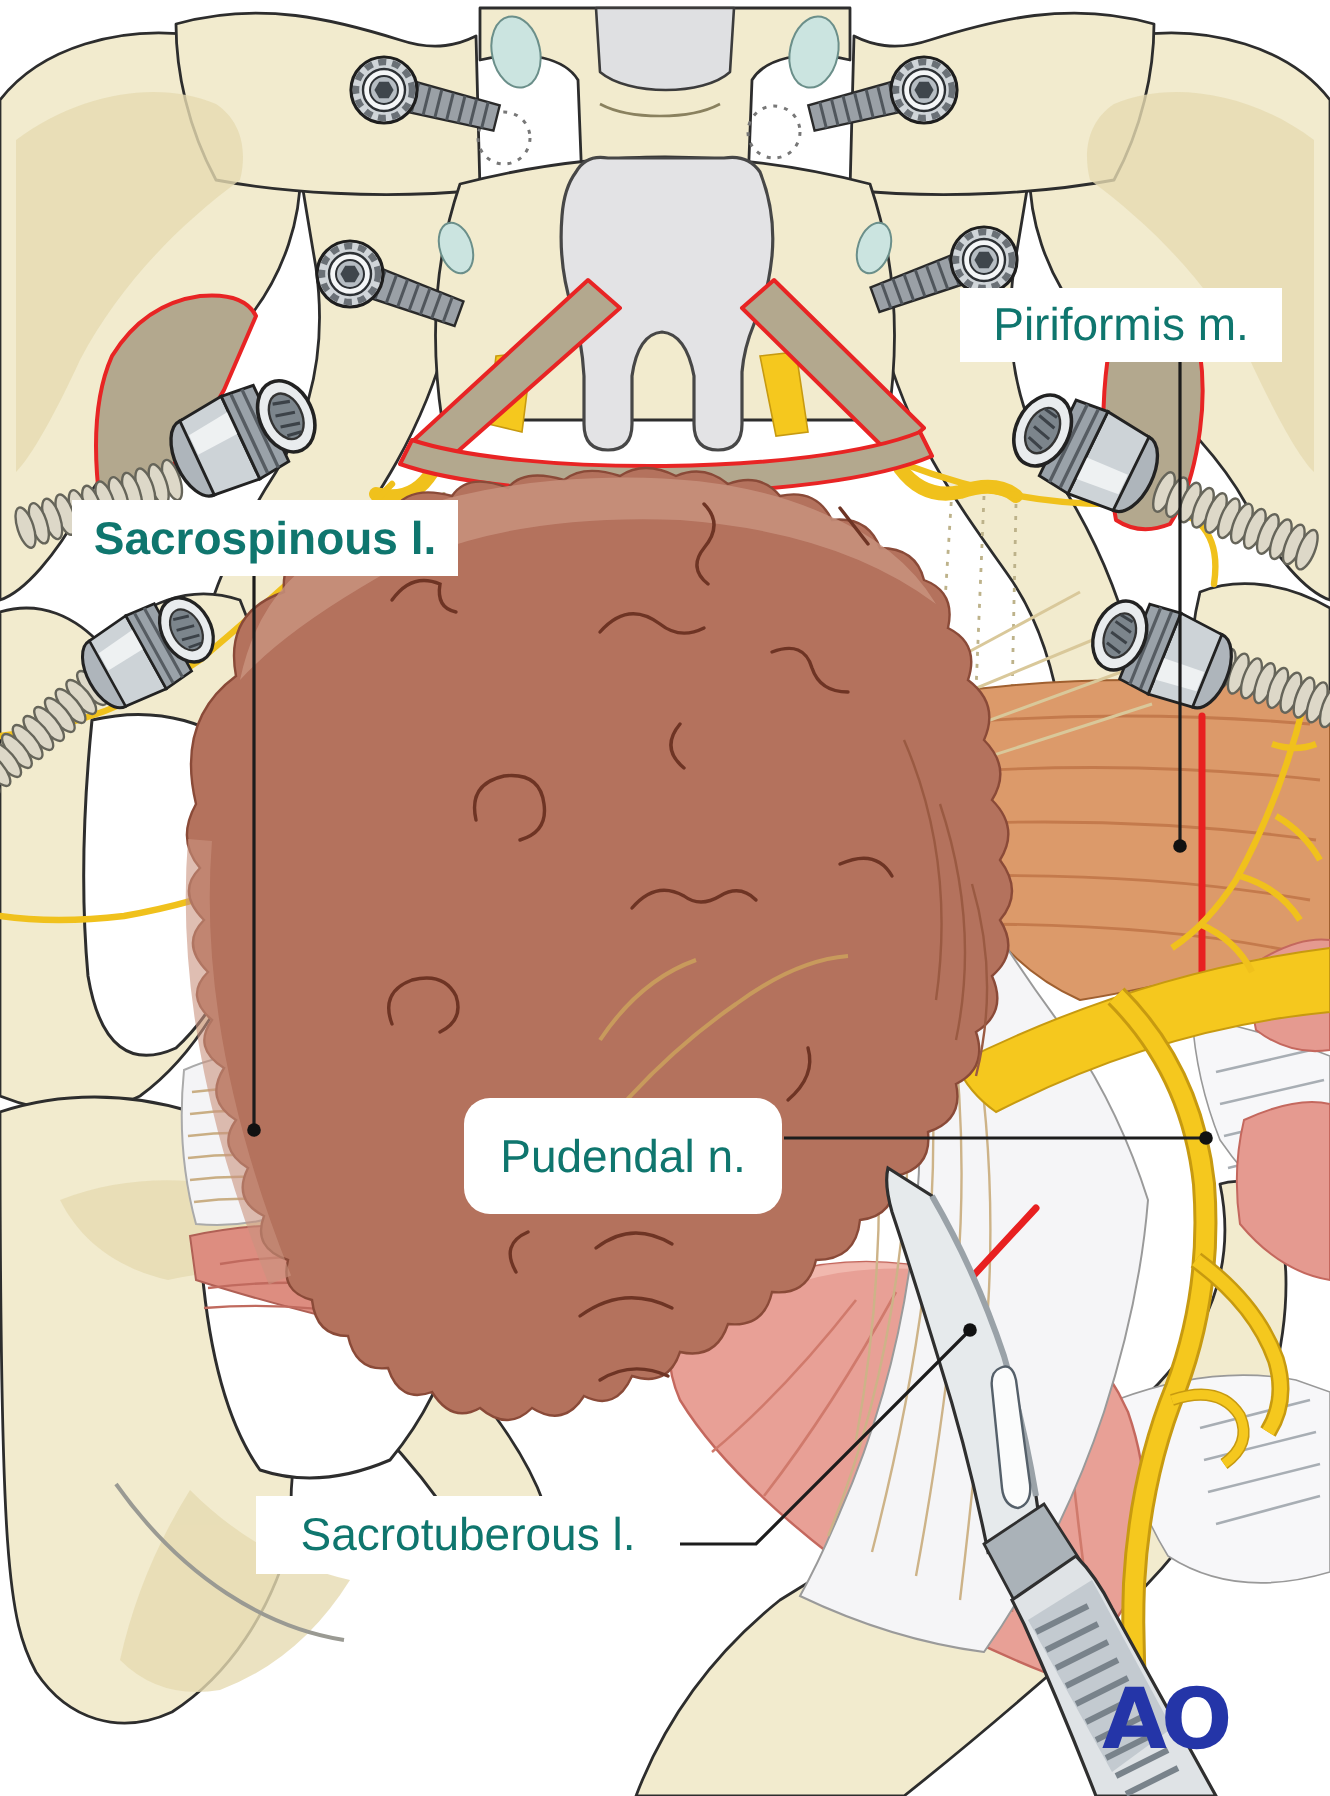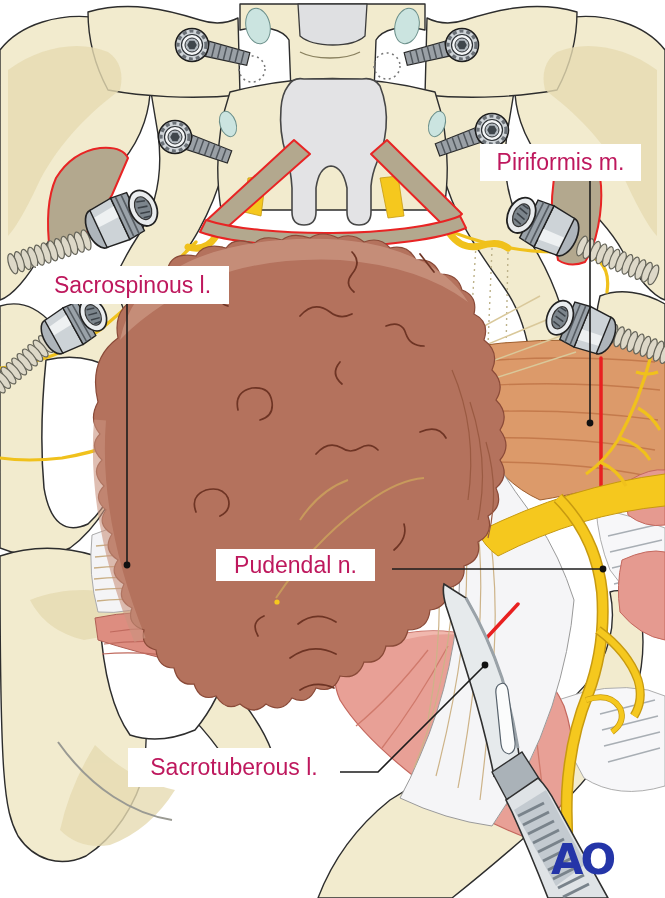--- a/index.html
+++ b/index.html
@@ -1,19 +1,19 @@
 <!DOCTYPE html>
 <html><head>
 <meta charset="utf-8">
 <style>
   html,body{margin:0;padding:0;background:#fff;}
   #stage{position:relative;width:665px;height:898px;background:#fff;overflow:hidden;
          font-family:"Liberation Sans",sans-serif;}
   #art{position:absolute;left:0;top:0;width:665px;height:898px;}
-  .label{position:absolute;background:#ffffff;color:#be185d;font-size:23px;line-height:1;
+  .label{position:absolute;background:#ffffff;color:#0f766e;font-size:23px;line-height:1;
          display:flex;align-items:center;justify-content:center;white-space:nowrap;}
 </style>
 </head>
 <body>
 <div id="stage">
 
 <svg id="art" viewBox="0 0 665 898">
 <defs>
   <g id="screwFace">
     <circle r="16.5" fill="#d0d5d9" stroke="#1e1e1e" stroke-width="1.6"></circle>
@@ -306,17 +306,17 @@
     <circle cx="127" cy="565" r="3.4"></circle>
           <circle cx="590" cy="423" r="3.4"></circle>
     <circle cx="603" cy="569" r="3.4"></circle>
           <circle cx="485" cy="665" r="3.4"></circle>
   </g>
 </g>
 
 <text x="551" y="874" font-family="DejaVu Sans, sans-serif" font-size="42" font-weight="bold" letter-spacing="-3" fill="#2435a8">AO</text>
 </svg>
 
-<div class="label" style="left:36px;top:266px;width:193px;height:38px;">Sacrospinous l.</div>
+<div class="label" style="left:36px;top:250px;width:193px;height:38px;font-weight:bold;">Sacrospinous l.</div>
 <div class="label" style="left:480px;top:144px;width:161px;height:37px;">Piriformis m.</div>
-<div class="label" style="left:216px;top:549px;width:159px;height:32px;">Pudendal n.</div>
+<div class="label" style="left:232px;top:549px;width:159px;height:58px;border-radius:13px;">Pudendal n.</div>
 <div class="label" style="left:92px;top:748px;width:212px;height:39px;margin-left:36px;">Sacrotuberous l.</div>
 </div>
 
 </body></html>

